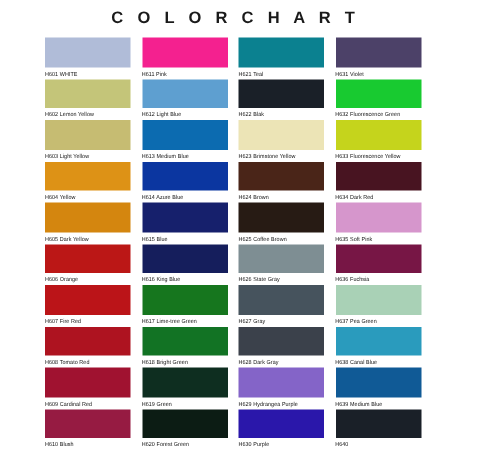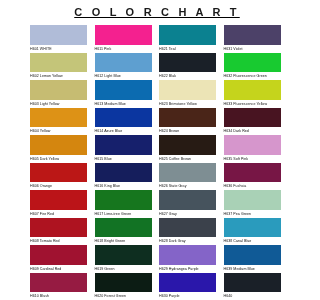--- a/index.html
+++ b/index.html
@@ -13,21 +13,20 @@
     overflow: hidden;
     font-family: "Liberation Sans", sans-serif;
     -webkit-font-smoothing: none;
   }
   #chart-root {
     width: 300px;
     height: 244px;
     position: relative;
     background: #ffffff;
     box-sizing: border-box;
-    text-decoration: underline;
   }
   #chart-title {
     text-align: center;
     font-family: "Liberation Sans", sans-serif;
     font-size: 11px;
     font-weight: bold;
     letter-spacing: 3.2px;
     color: #1a1a1a;
     padding-top: 6px;
     padding-left: 14px;

